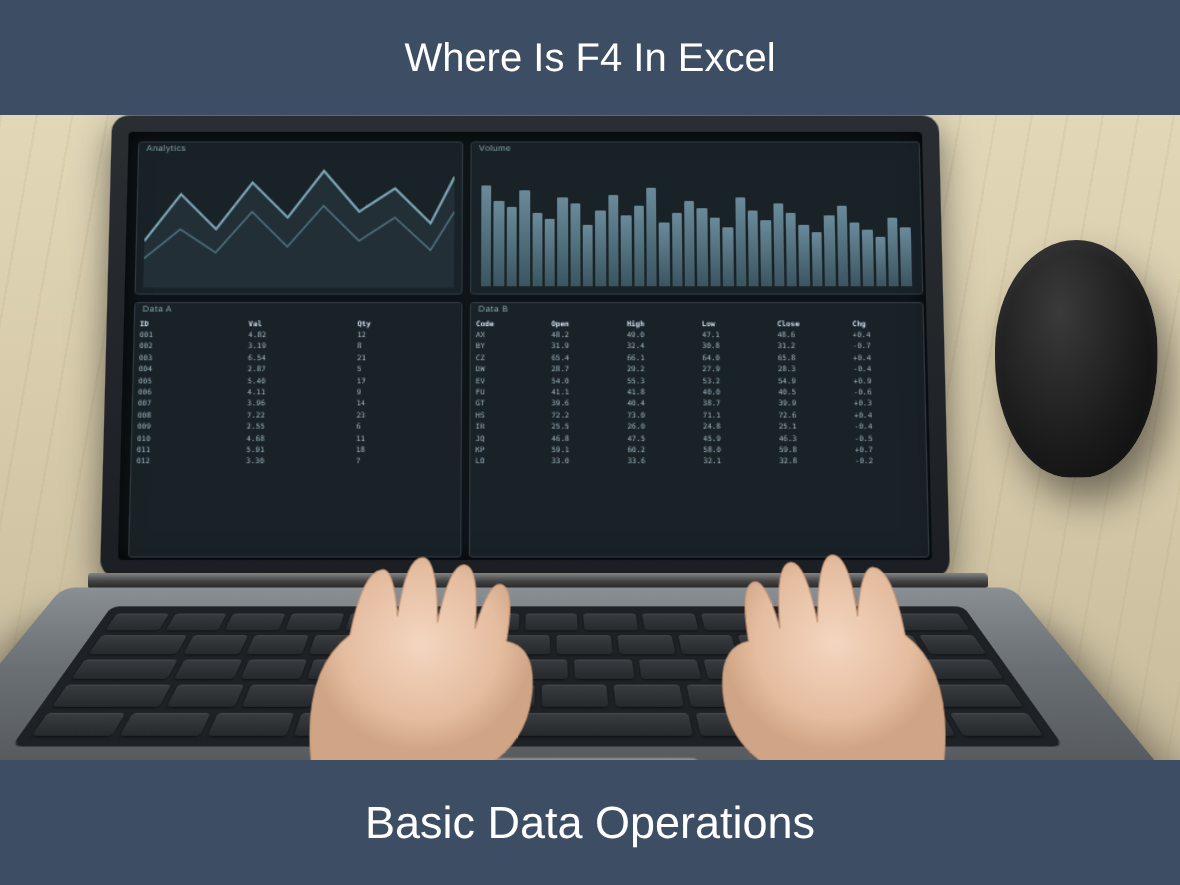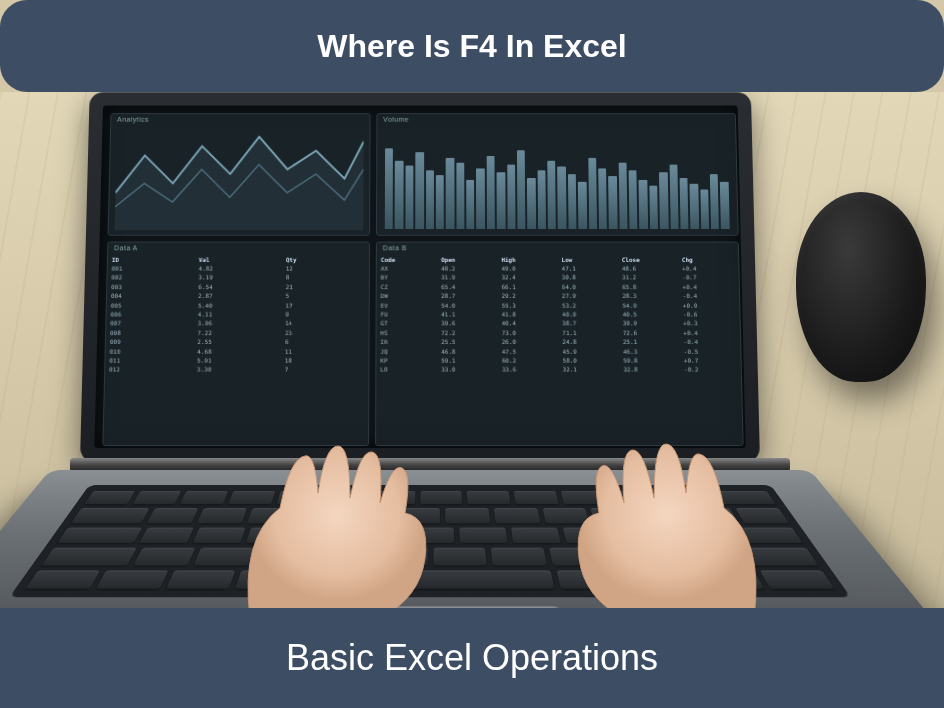--- a/index.html
+++ b/index.html
@@ -19,22 +19,21 @@
     display: flex;
     align-items: center;
     justify-content: center;
     position: absolute;
     left: 0;
   }
   .banner-top {
     top: 0;
     height: 92px;
     font-size: 32px;
-    font-weight: 700;
-    border-radius: 27px;
+    font-weight: 400;
   }
   .banner-bottom {
     bottom: 0;
     height: 100px;
     font-size: 36px;
     font-weight: 400;
   }
   .scene {
     position: absolute;
     top: 92px;
@@ -542,14 +541,14 @@
                Q145,46 132,46 Q120,46 120,100
                Q110,50 98,52 Q86,54 90,105
                Q78,63 68,68 Q58,73 65,115
                Q40,120 45,160 Q50,200 90,220 Z" fill="url(#skinR)" stroke="#c89878" stroke-width="1"></path>
     </svg>
   </div>
 
 </div>
 
 <div class="banner banner-bottom">
-  <span>Basic Excel Operations</span>
+  <span>Basic Data Operations</span>
 </div>
 
 </body></html>

